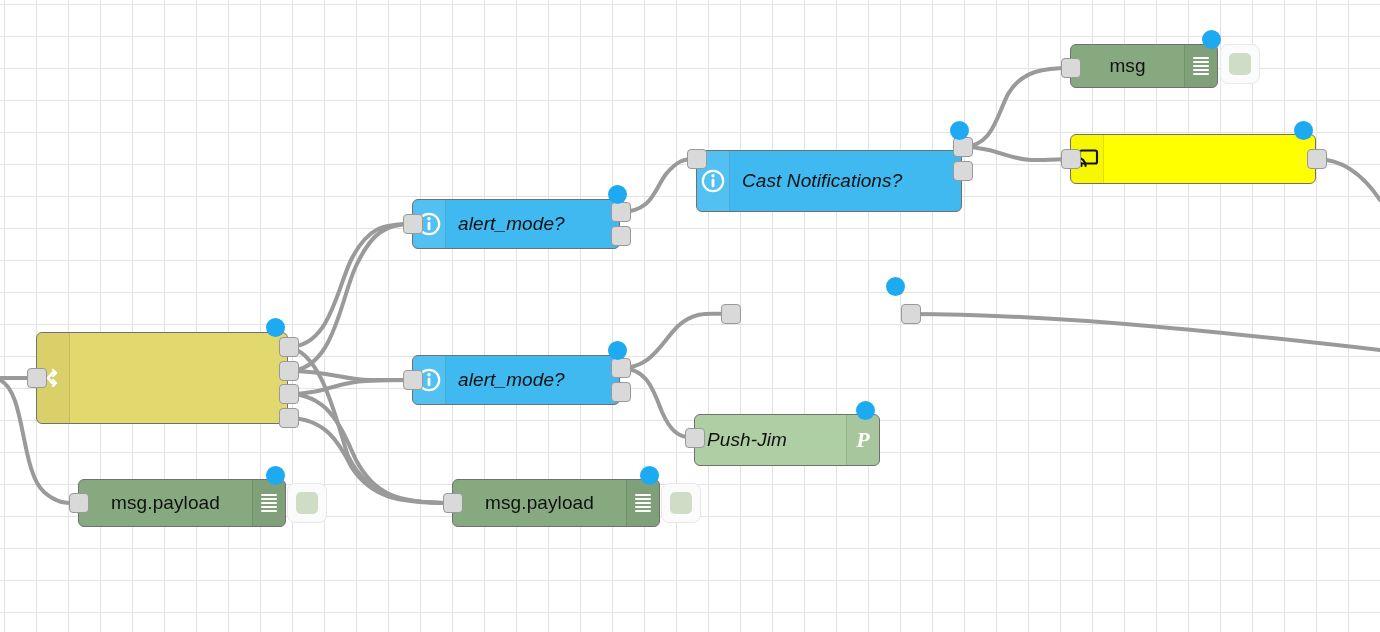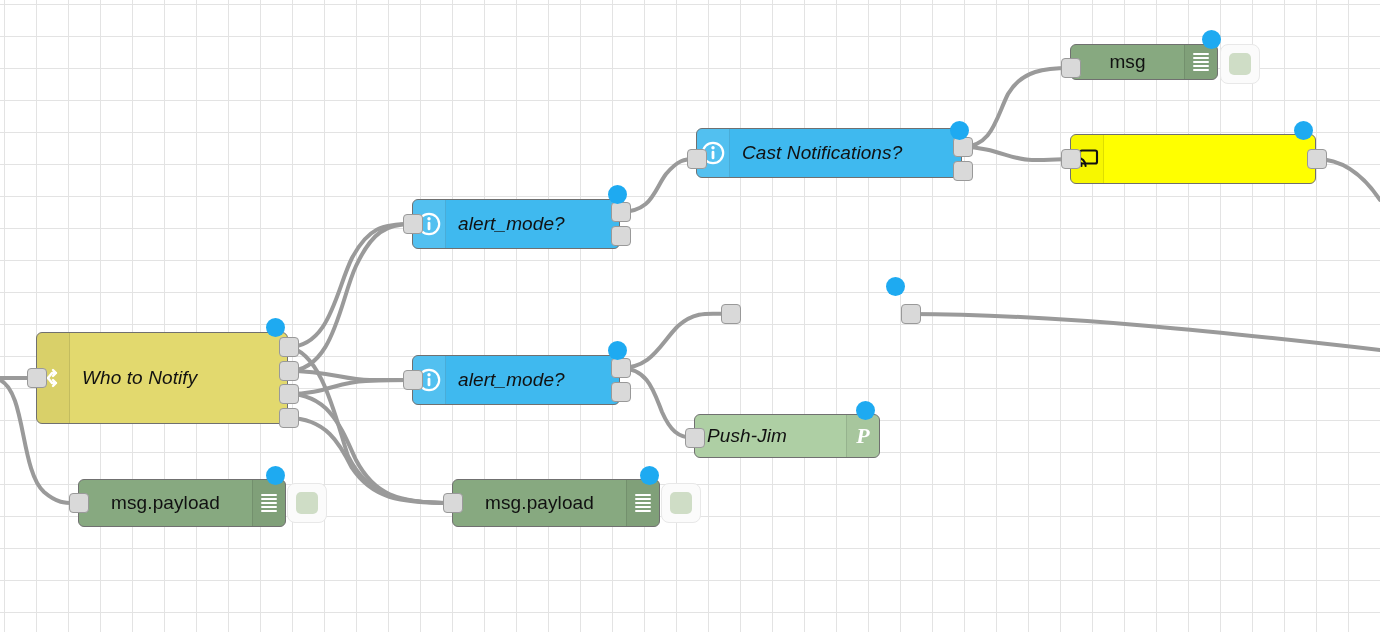--- a/index.html
+++ b/index.html
@@ -184,21 +184,20 @@
 
     <path class="wire" d="M 910 314 C 1060 314 1240 334 1380 350"></path>
   </svg>
 
   <div class="node c-switch selected" style="left:36px; top:332px; width:252px; height:92px;">
     <div class="icon-box">
       <svg width="24" height="24" viewBox="0 0 24 24">
         <path d="M2 12 H7 L11 7 H15 M15 7 L12 4 M15 7 L12 10 M11 17 H15 M15 17 L12 14 M15 17 L12 20 M7 12 L11 17" stroke="#ffffff" stroke-width="2.4" fill="none" stroke-linecap="round" stroke-linejoin="round"></path>
       </svg>
     </div>
-    <div class="label">Who to Notify</div>
   </div>
   <div class="status-dot" style="left:266px; top:318px;"></div>
   <div class="port" style="left:27px; top:368px;"></div>
   <div class="port" style="left:279px; top:337px;"></div>
   <div class="port" style="left:279px; top:361px;"></div>
   <div class="port" style="left:279px; top:384px;"></div>
   <div class="port" style="left:279px; top:408px;"></div>
 
   <div class="node c-blue selected" style="left:412px; top:199px; width:208px; height:50px;">
     <div class="icon-box">
@@ -223,39 +222,39 @@
         <rect x="11.6" y="10.8" width="2.8" height="8.4" rx="1.3" fill="#ffffff"></rect>
       </svg>
     </div>
     <div class="label">alert_mode?</div>
   </div>
   <div class="status-dot" style="left:608px; top:341px;"></div>
   <div class="port" style="left:403px; top:370px;"></div>
   <div class="port" style="left:611px; top:358px;"></div>
   <div class="port" style="left:611px; top:382px;"></div>
 
-  <div class="node c-blue selected" style="left:696px; top:128px; width:266px; height:50px;">
+  <div class="node c-blue selected" style="left:696px; top:150px; width:266px; height:62px;">
     <div class="icon-box">
       <svg width="26" height="26" viewBox="0 0 26 26">
         <circle cx="13" cy="13" r="10.2" fill="none" stroke="#ffffff" stroke-width="2.2"></circle>
         <circle cx="13" cy="7.8" r="1.7" fill="#ffffff"></circle>
         <rect x="11.6" y="10.8" width="2.8" height="8.4" rx="1.3" fill="#ffffff"></rect>
       </svg>
     </div>
     <div class="label">Cast Notifications?</div>
   </div>
   <div class="status-dot" style="left:950px; top:121px;"></div>
   <div class="port" style="left:687px; top:149px;"></div>
   <div class="port" style="left:953px; top:137px;"></div>
   <div class="port" style="left:953px; top:161px;"></div>
 
   <div class="debug-toggle" style="left:1220px; top:44px;">
     <span></span>
   </div>
-  <div class="node c-debug selected" style="left:1070px; top:44px; width:148px; height:36px;">
+  <div class="node c-debug selected" style="left:1070px; top:44px; width:148px; height:44px;">
     <div class="label plain">msg</div>
     <div class="icon-box right">
       <div class="hamburger">
         <i></i>
           <i></i>
           <i></i>
           <i></i>
           <i></i>
       </div>
     </div>
@@ -274,21 +273,21 @@
     </div>
   </div>
   <div class="status-dot" style="left:1294px; top:121px;"></div>
   <div class="port" style="left:1061px; top:149px;"></div>
   <div class="port" style="left:1307px; top:149px;"></div>
 
   <div class="status-dot" style="left:886px; top:277px;"></div>
   <div class="port" style="left:721px; top:304px;"></div>
   <div class="port" style="left:901px; top:304px;"></div>
 
-  <div class="node c-push selected" style="left:694px; top:414px; width:186px; height:44px;">
+  <div class="node c-push selected" style="left:694px; top:414px; width:186px; height:52px;">
     <div class="label">Push-Jim</div>
     <div class="icon-box right">
       <svg width="26" height="26" viewBox="0 0 26 26">
         <text x="13" y="20" text-anchor="middle" font-family="Liberation Serif, serif" font-size="22" font-style="italic" font-weight="bold" fill="#ffffff">P</text>
       </svg>
     </div>
   </div>
   <div class="status-dot" style="left:856px; top:401px;"></div>
   <div class="port" style="left:685px; top:428px;"></div>
 

